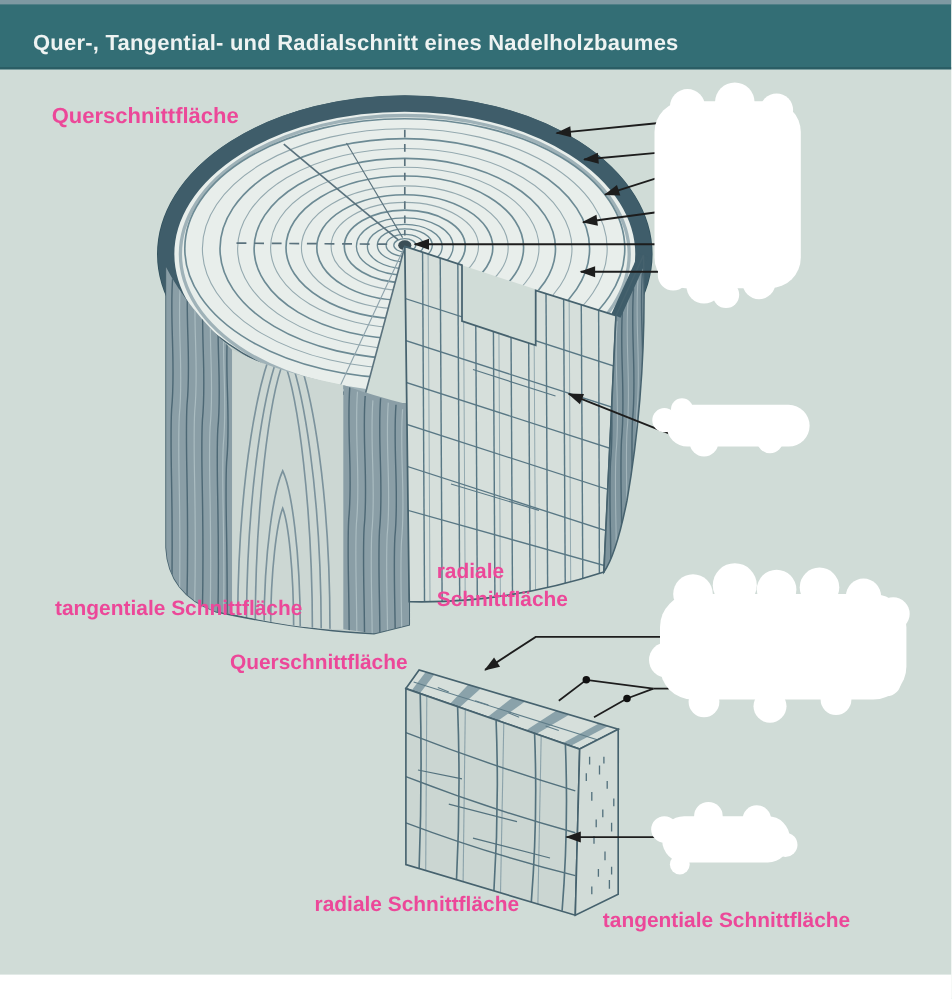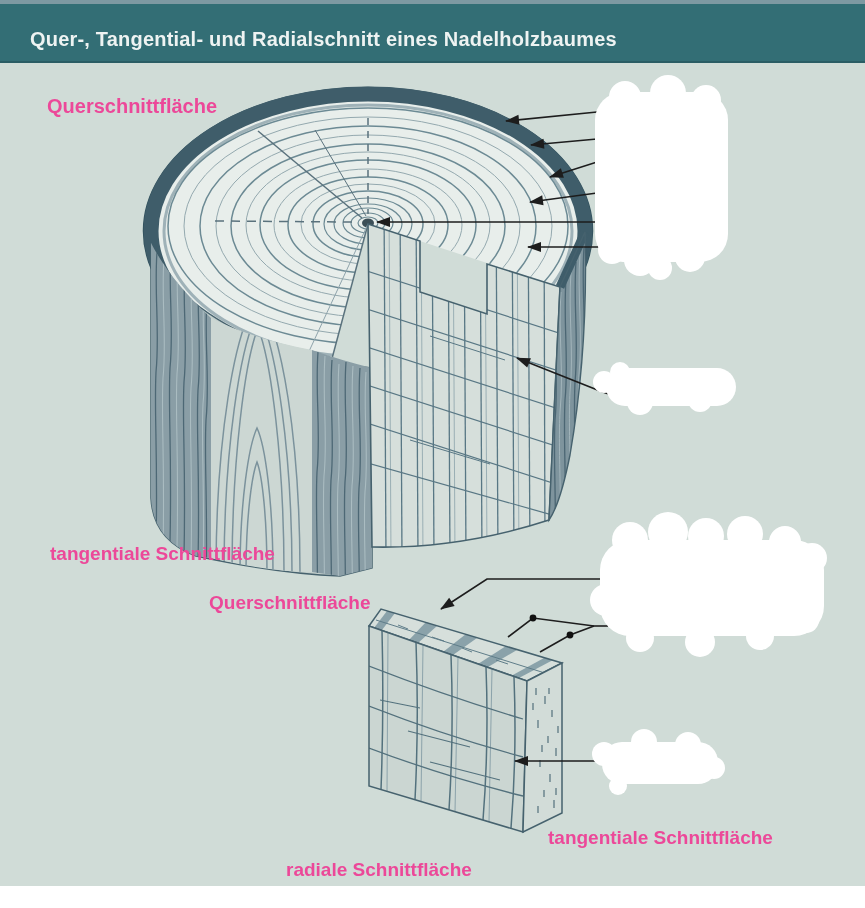--- a/index.html
+++ b/index.html
@@ -314,19 +314,23 @@
           <circle cx="714" cy="768" r="11"></circle>
         <circle cx="618" cy="786" r="9"></circle>
       </g>
     </g>
   </svg>
 
   <div class="lbl big" style="left:47px;top:95px;">Querschnittfläche</div>
 
   <div class="lbl" style="left:50px;top:543px;">tangentiale Schnittfläche</div>
 
+  <div class="lbl" style="left:397px;top:507px;line-height:26px;">
+    <div>radiale</div>
+    <div>Schnittfläche</div>
+  </div>
 
   <div class="lbl" style="left:209px;top:592px;">Querschnittfläche</div>
 
-  <div class="lbl" style="left:286px;top:812px;margin-top:47px;">radiale Schnittfläche</div>
+  <div class="lbl" style="left:286px;top:812px;">radiale Schnittfläche</div>
 
   <div class="lbl" style="left:548px;top:827px;">tangentiale Schnittfläche</div>
 </div>
 
 </body></html>

